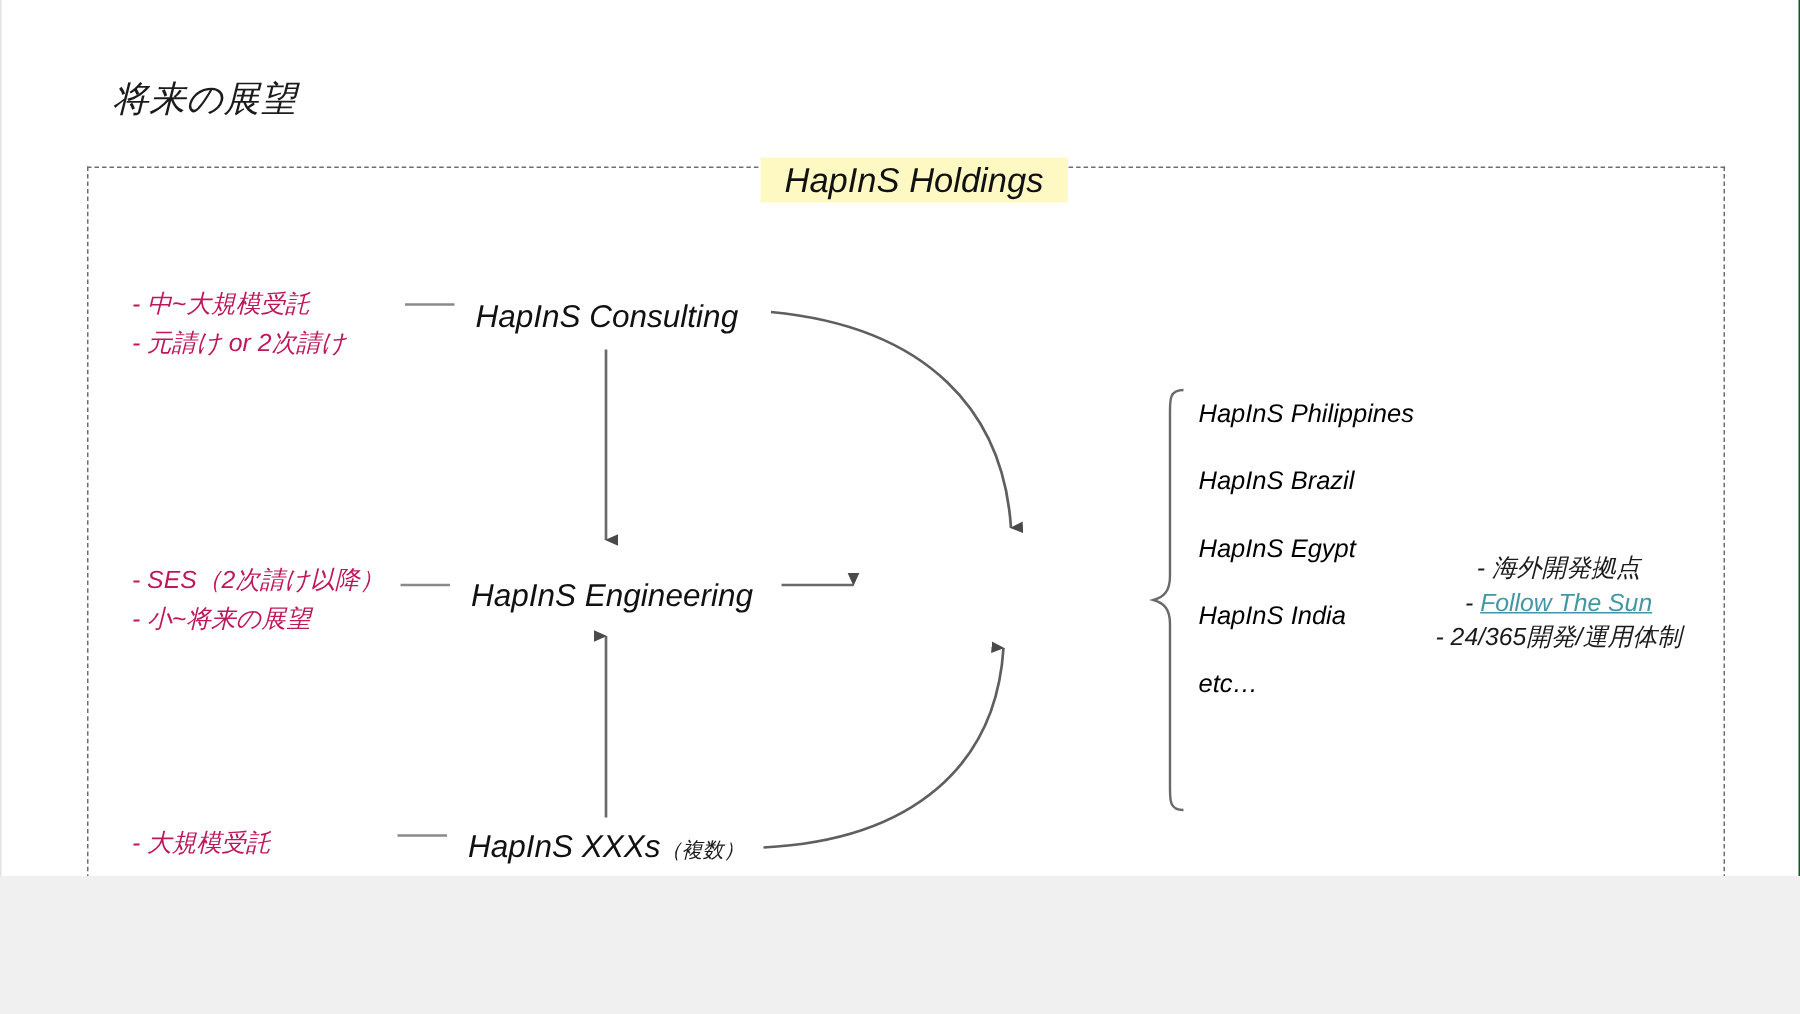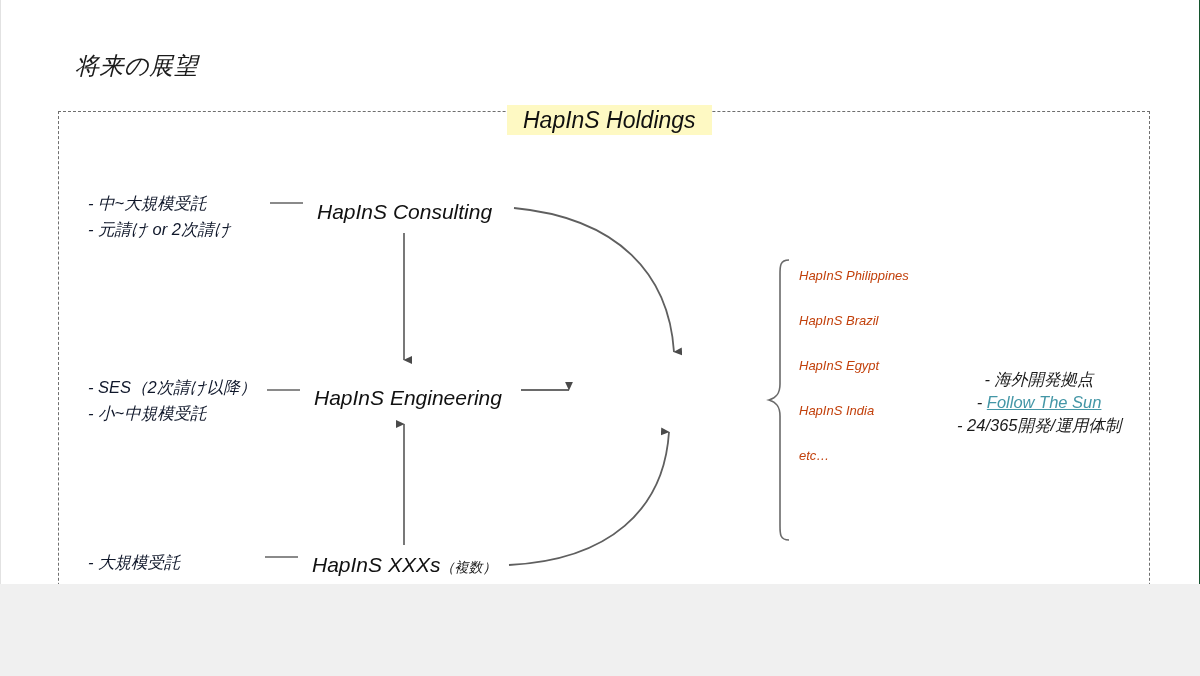--- a/index.html
+++ b/index.html
@@ -71,21 +71,21 @@
     top: 0;
     width: 1184px;
     height: 676px;
     pointer-events: none;
   }
 
   
   .desc {
     position: absolute;
     font-size: 16.5px;
-    color: #0f172a;
+    color: #be185d;
     line-height: 26px;
     white-space: nowrap;
   }
   .desc-a { left: 79px; top: 190px; }
   .desc-b { left: 79px; top: 374px; }
   .desc-c { left: 79px; top: 549px; }
 
   
   .node {
     position: absolute;
@@ -112,22 +112,22 @@
     width: 26px;
     height: 284px;
   }
   .entity-list {
     position: absolute;
     left: 790px;
     top: 265px;
     width: 180px;
   }
   .entity {
-    font-size: 13px;
-    color: #c2410c;
+    font-size: 17px;
+    color: #000000;
     height: 45px;
     line-height: 22px;
     white-space: nowrap;
   }
 
   
   .notes {
     position: absolute;
     left: 948px;
     top: 368px;
@@ -183,21 +183,21 @@
 
       <path d="M 500,565 C 600,560 655,510 660,432" fill="none" stroke="#5f5f5f" stroke-width="1.8" marker-end="url(#arrowUp)"></path>
     </svg>
 
     <div class="desc desc-a">
       <div>- 中~大規模受託</div>
       <div>- 元請け or 2次請け</div>
     </div>
     <div class="desc desc-b">
       <div>- SES（2次請け以降）</div>
-      <div>- 小~中規模受託</div>
+      <div>- 小~将来の展望</div>
     </div>
     <div class="desc desc-c">
       <div>- 大規模受託</div>
     </div>
 
     <div class="node node-consulting">
       <span>HapInS Consulting</span>
     </div>
     <div class="node node-engineering">
       <span>HapInS Engineering</span>

